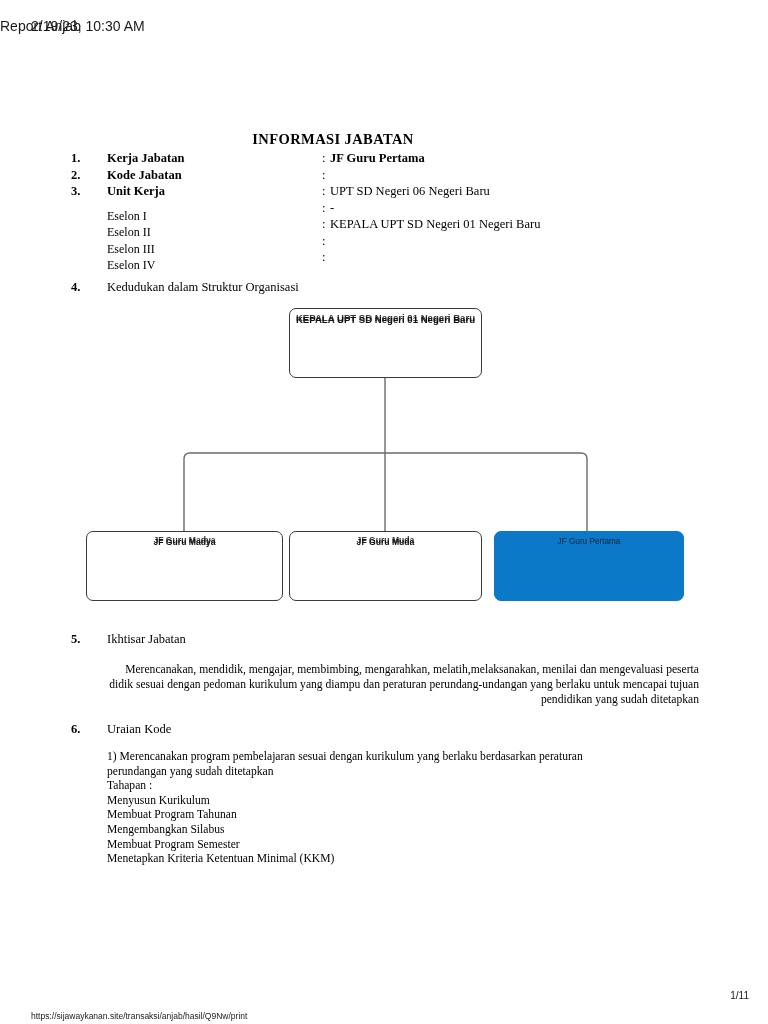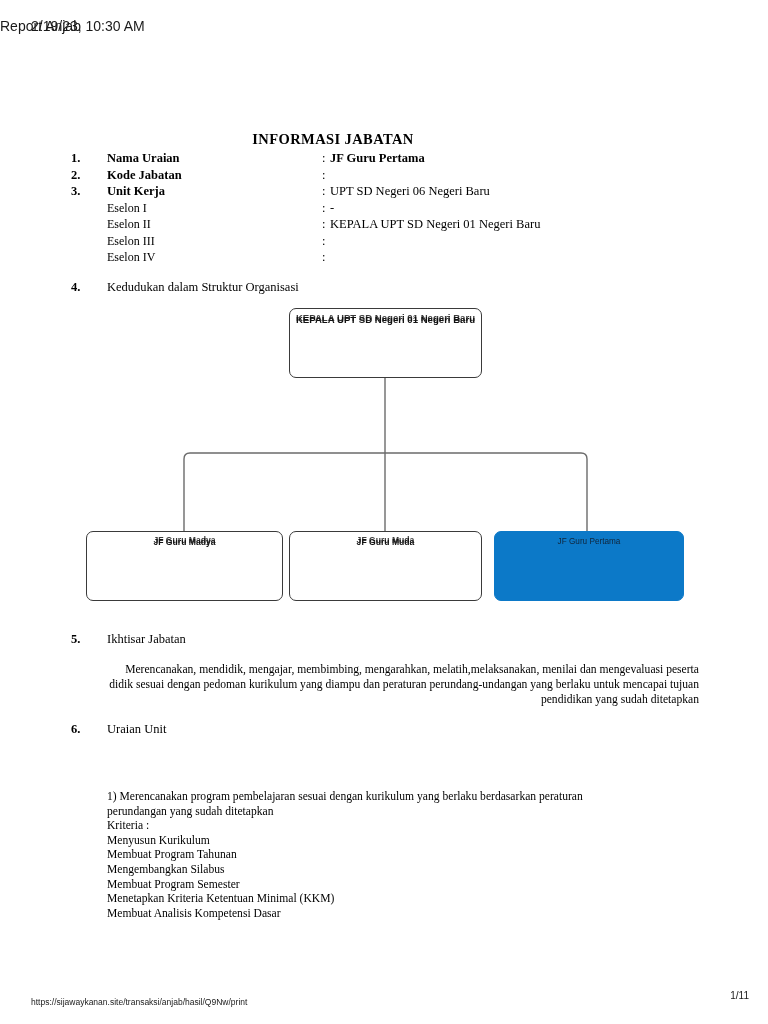--- a/index.html
+++ b/index.html
@@ -48,21 +48,21 @@
     left: 0;
     width: 768px;
     height: 14px;
     font-family: "Liberation Sans", sans-serif;
     font-size: 8.5px;
     color: #1a1a1a;
   }
   .print-footer .ftr-url {
     position: absolute;
     left: 31px;
-    top: 4px;
+    top: 18px;
     white-space: nowrap;
   }
   .print-footer .ftr-page {
     position: absolute;
     right: 19px;
     top: -3px;
     white-space: nowrap;
     font-size: 10px;
   }
 
@@ -109,20 +109,21 @@
     position: absolute;
     left: 107px;
     top: 0;
     font-size: 12.5px;
     font-weight: bold;
     white-space: nowrap;
   }
   .info-label.sub {
     font-weight: normal;
     font-size: 12px;
+    margin-top: 8px;
   }
   .info-sep {
     position: absolute;
     left: 322px;
     top: 0;
     font-size: 12.5px;
   }
   .info-value {
     position: absolute;
     left: 330px;
@@ -233,21 +234,21 @@
 </div>
 
 <div class="doc">
 
   <div class="doc-title">INFORMASI JABATAN</div>
 
   <div class="info-block">
 
     <div class="info-row">
       <span class="info-num">1.</span>
-      <span class="info-label">Nama Uraian</span>
+      <span class="info-label">Kerja Jabatan</span>
       <span class="info-sep">:</span>
       <span class="info-value bold">JF Guru Pertama</span>
     </div>
 
     <div class="info-row">
       <span class="info-num">2.</span>
       <span class="info-label">Kode Jabatan</span>
       <span class="info-sep">:</span>
       <span class="info-value"></span>
     </div>
@@ -323,33 +324,32 @@
   </div>
 
   <div class="section-head" style="top:632px;">
     <span class="s-num">5.</span>
     <span class="s-title">Ikhtisar Jabatan</span>
   </div>
   <div class="body-para" style="top:662px;">Merencanakan, mendidik, mengajar, membimbing, mengarahkan, melatih,melaksanakan, menilai dan mengevaluasi peserta didik sesuai dengan pedoman kurikulum yang diampu dan peraturan perundang-undangan yang berlaku untuk mencapai tujuan pendidikan yang sudah ditetapkan</div>
 
   <div class="section-head" style="top:722px;">
     <span class="s-num">6.</span>
-    <span class="s-title">Uraian Unit</span>
-  </div>
-
-  <div class="body-lines" style="top:750px;margin-top:40px;">
+    <span class="s-title">Uraian Kode</span>
+  </div>
+
+  <div class="body-lines" style="top:750px;">
     <div>1) Merencanakan program pembelajaran sesuai dengan kurikulum yang berlaku berdasarkan peraturan</div>
     <div>perundangan yang sudah ditetapkan</div>
-    <div>Kriteria :</div>
+    <div>Tahapan :</div>
     <div>Menyusun Kurikulum</div>
     <div>Membuat Program Tahunan</div>
     <div>Mengembangkan Silabus</div>
     <div>Membuat Program Semester</div>
     <div>Menetapkan Kriteria Ketentuan Minimal (KKM)</div>
-    <div>Membuat Analisis Kompetensi Dasar</div>
   </div>
 
 </div>
 
 <div class="print-footer">
   <span class="ftr-url">https://sijawaykanan.site/transaksi/anjab/hasil/Q9Nw/print</span>
   <span class="ftr-page">1/11</span>
 </div>
 
 </body></html>

